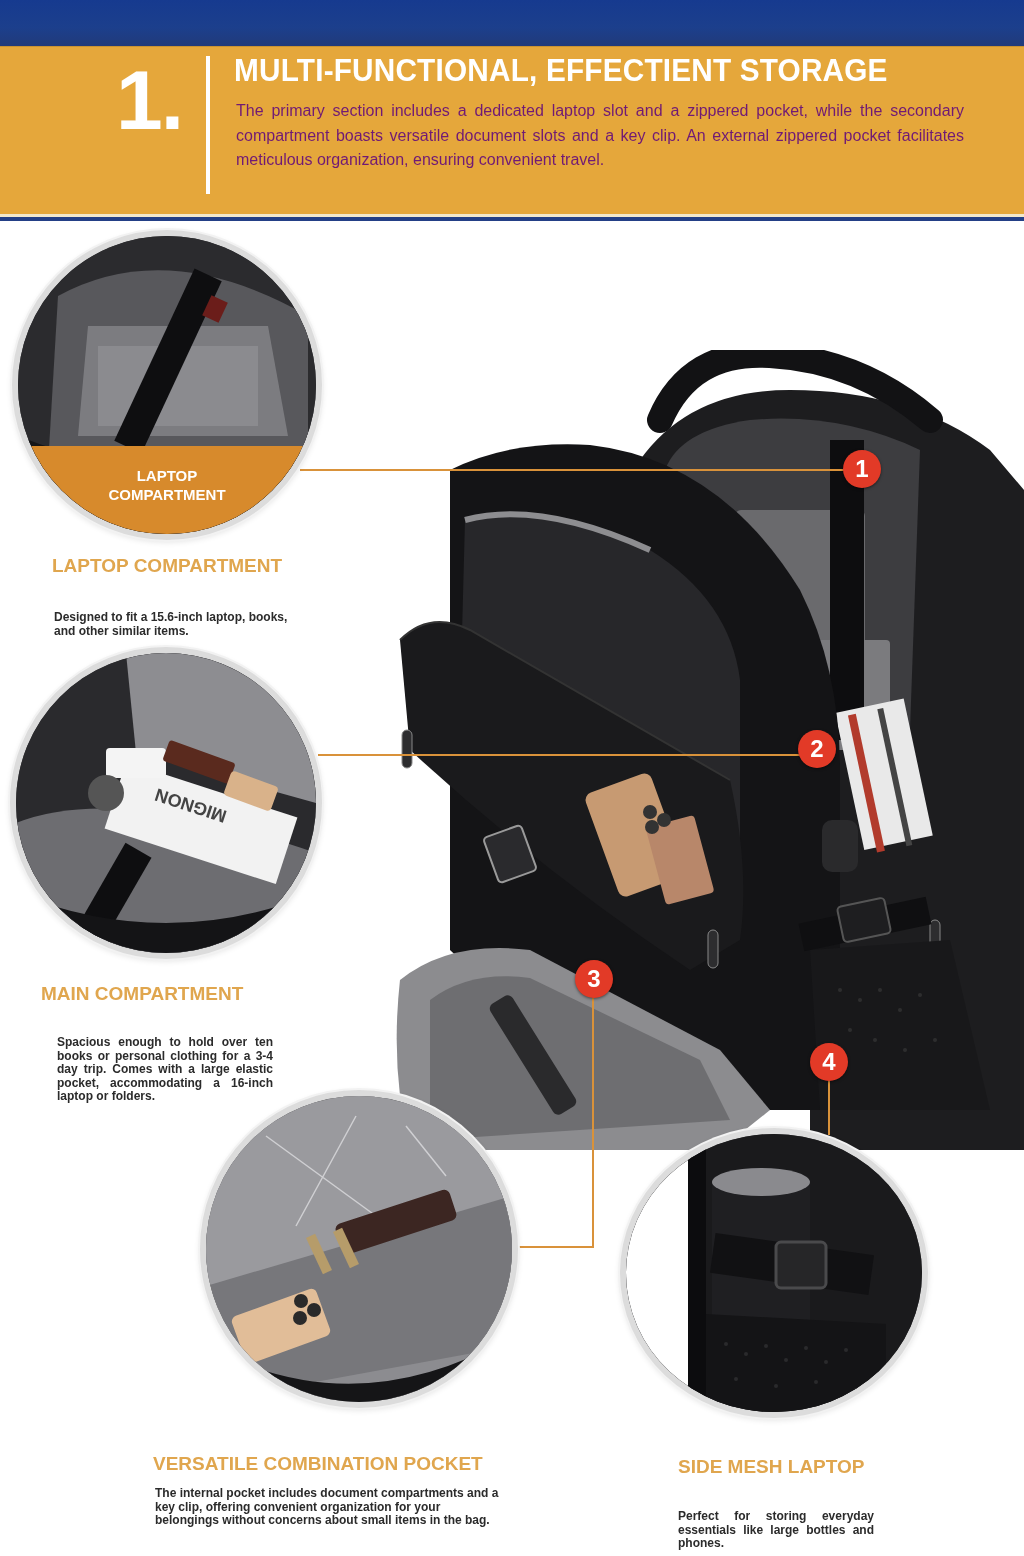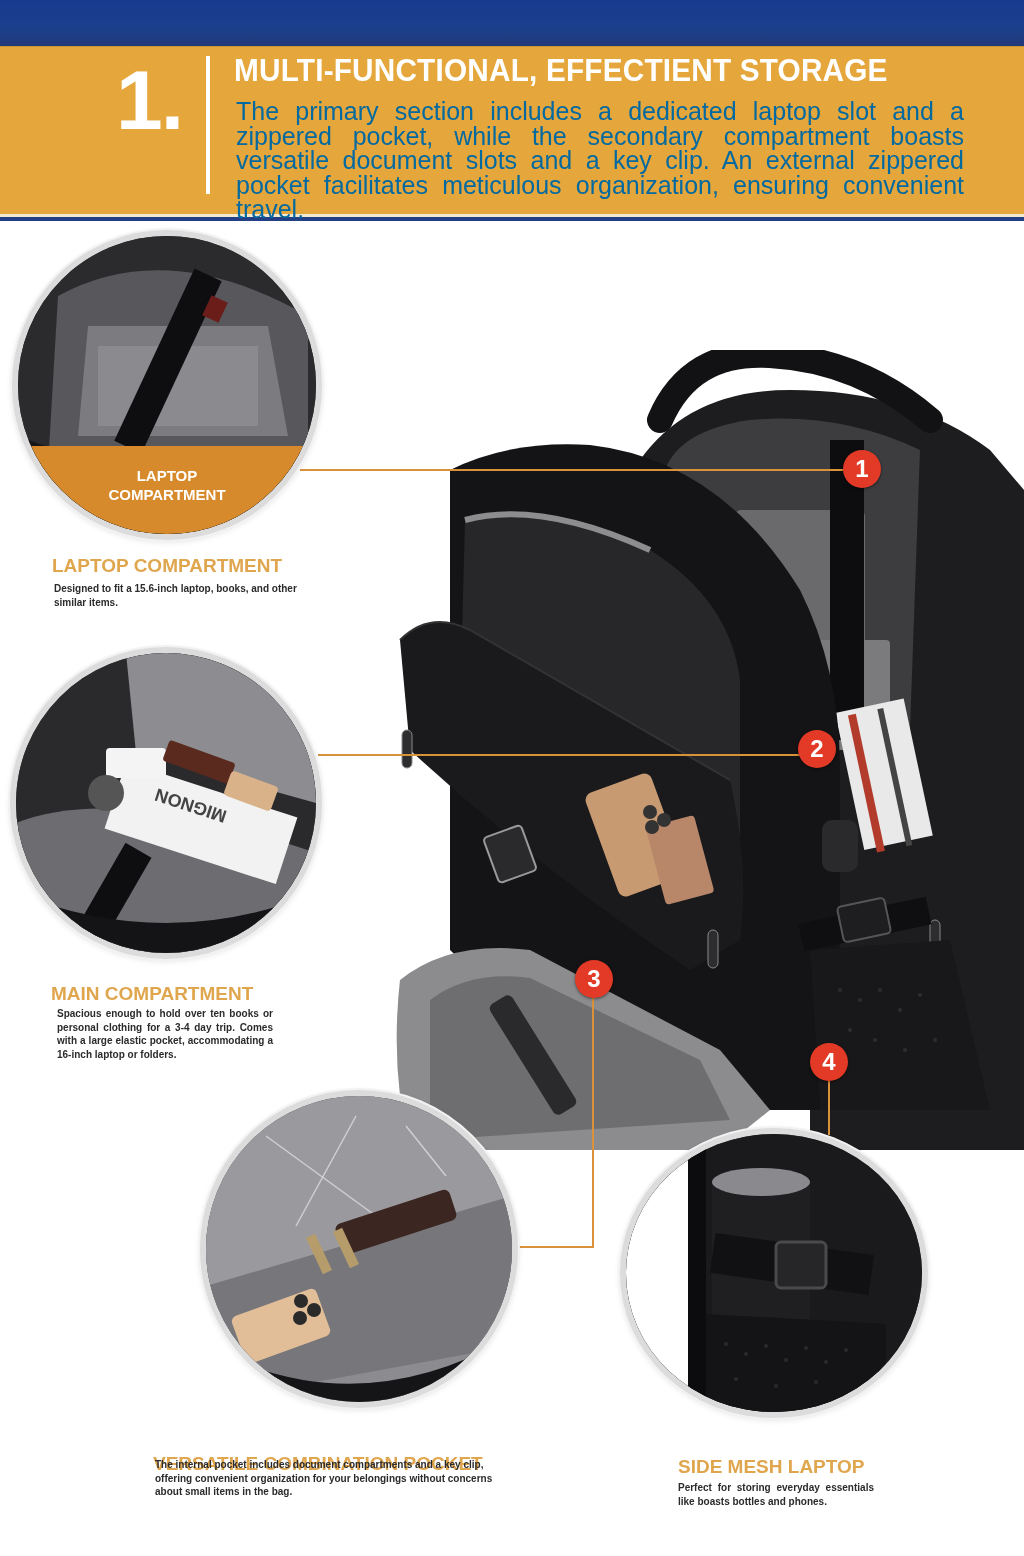--- a/index.html
+++ b/index.html
@@ -25,21 +25,21 @@
     font-size: 84px; font-weight: 700; letter-spacing: -2px; line-height: 1;
   }
   .step-divider { position: absolute; left: 206px; top: 56px; width: 4px; height: 138px; background: #ffffff; }
   .banner-title {
     position: absolute; left: 234px; top: 52px; width: 740px;
     color: #ffffff; font-size: 32px; font-weight: 700; letter-spacing: 0.2px; white-space: nowrap;
     transform: scaleX(0.93); transform-origin: left top;
   }
   .banner-desc {
     position: absolute; left: 236px; top: 99px; width: 728px;
-    color: #0369a1; font-size: 25px; line-height: 24.5px; text-align: justify;
+    color: #701a75; font-size: 16px; line-height: 24.5px; text-align: justify;
     font-weight: 400;
   }
 
   
   .circle {
     position: absolute; border-radius: 50%; overflow: hidden;
     border: 6px solid #dcdcdc;
     box-shadow: 0 0 0 2px #f2f2f2, 0 2px 6px rgba(0,0,0,0.12);
     background: #3a3a3c;
   }
@@ -50,21 +50,21 @@
   .circle-label {
     position: absolute; left: 0; bottom: 30px; width: 100%;
     text-align: center; color: #ffffff; font-weight: 700; font-size: 15px; line-height: 19px;
   }
 
   
   .section-title {
     position: absolute; color: #e0a64e; font-weight: 700; font-size: 19px; white-space: nowrap;
   }
   .section-desc {
-    position: absolute; color: #2b2b2b; font-weight: 700; font-size: 10px; line-height: 13.5px; text-align: justify;
+    position: absolute; color: #2b2b2b; font-weight: 700; font-size: 12px; line-height: 13.5px; text-align: justify; margin-top: 29px;
   }
 
   
   .connector { position: absolute; background: #d9923a; }
   .marker {
     position: absolute; width: 38px; height: 38px; border-radius: 50%;
     background: #e23a27; color: #ffffff; font-weight: 700; font-size: 24px;
     display: flex; align-items: center; justify-content: center;
     box-shadow: 0 1px 3px rgba(0,0,0,0.5);
   }
@@ -183,21 +183,21 @@
     <text x="160" y="170" font-family="Liberation Sans, sans-serif" font-size="18" font-weight="700" fill="#444" transform="rotate(198 185 160)">MIGNON</text>
     <rect x="90" y="95" width="60" height="30" rx="4" fill="#f4f4f4"></rect>
     <rect x="148" y="98" width="70" height="22" rx="3" fill="#5a2a1e" transform="rotate(20 183 109)"></rect>
     <rect x="210" y="125" width="50" height="26" rx="4" fill="#d9b28a" transform="rotate(20 235 138)"></rect>
     <circle cx="90" cy="140" r="18" fill="#555"></circle>
     <rect x="80" y="190" width="30" height="110" fill="#0e0e10" transform="rotate(30 95 245)"></rect>
     <path d="M0 240 Q150 300 300 240 L300 300 L0 300 Z" fill="#141416"></path>
   </svg>
 </div>
 
-<div class="section-title" style="left:51px; top:983px;">MAIN COMPARTMENT</div>
+<div class="section-title" style="left:41px; top:983px;">MAIN COMPARTMENT</div>
 <div class="section-desc" style="left:57px; top:1007px; width:216px;">Spacious enough to hold over ten books or personal clothing for a 3-4 day trip. Comes with a large elastic pocket, accommodating a 16-inch laptop or folders.</div>
 
 <div class="circle" style="left:200px; top:1090px; width:318px; height:318px;">
   <svg width="306" height="306" viewBox="0 0 306 306">
     <rect width="306" height="306" fill="#8c8c90"></rect>
     <path d="M0 0 L306 0 L306 120 L0 190 Z" fill="#9a9a9e"></path>
     <path d="M60 40 L170 120 M150 20 L90 130 M200 30 L240 80" stroke="#cfcfd2" stroke-width="1.5" fill="none"></path>
     <path d="M0 190 L306 100 L306 250 L0 306 Z" fill="#77777b"></path>
     <rect x="130" y="110" width="120" height="32" rx="6" fill="#3c2622" transform="rotate(-18 190 126)"></rect>
     <rect x="108" y="138" width="10" height="40" fill="#b69c6a" transform="rotate(-25 113 158)"></rect>
@@ -233,13 +233,13 @@
       <circle cx="220" cy="216" r="2"></circle>
         <circle cx="110" cy="245" r="2"></circle>
         <circle cx="150" cy="252" r="2"></circle>
       <circle cx="190" cy="248" r="2"></circle>
         <circle cx="230" cy="256" r="2"></circle>
     </g>
   </svg>
 </div>
 
 <div class="section-title" style="left:678px; top:1456px;">SIDE MESH LAPTOP</div>
-<div class="section-desc" style="left:678px; top:1481px; width:196px;">Perfect for storing everyday essentials like boasts bottles and phones.</div>
+<div class="section-desc" style="left:678px; top:1481px; width:196px;">Perfect for storing everyday essentials like large bottles and phones.</div>
 
 </body></html>

